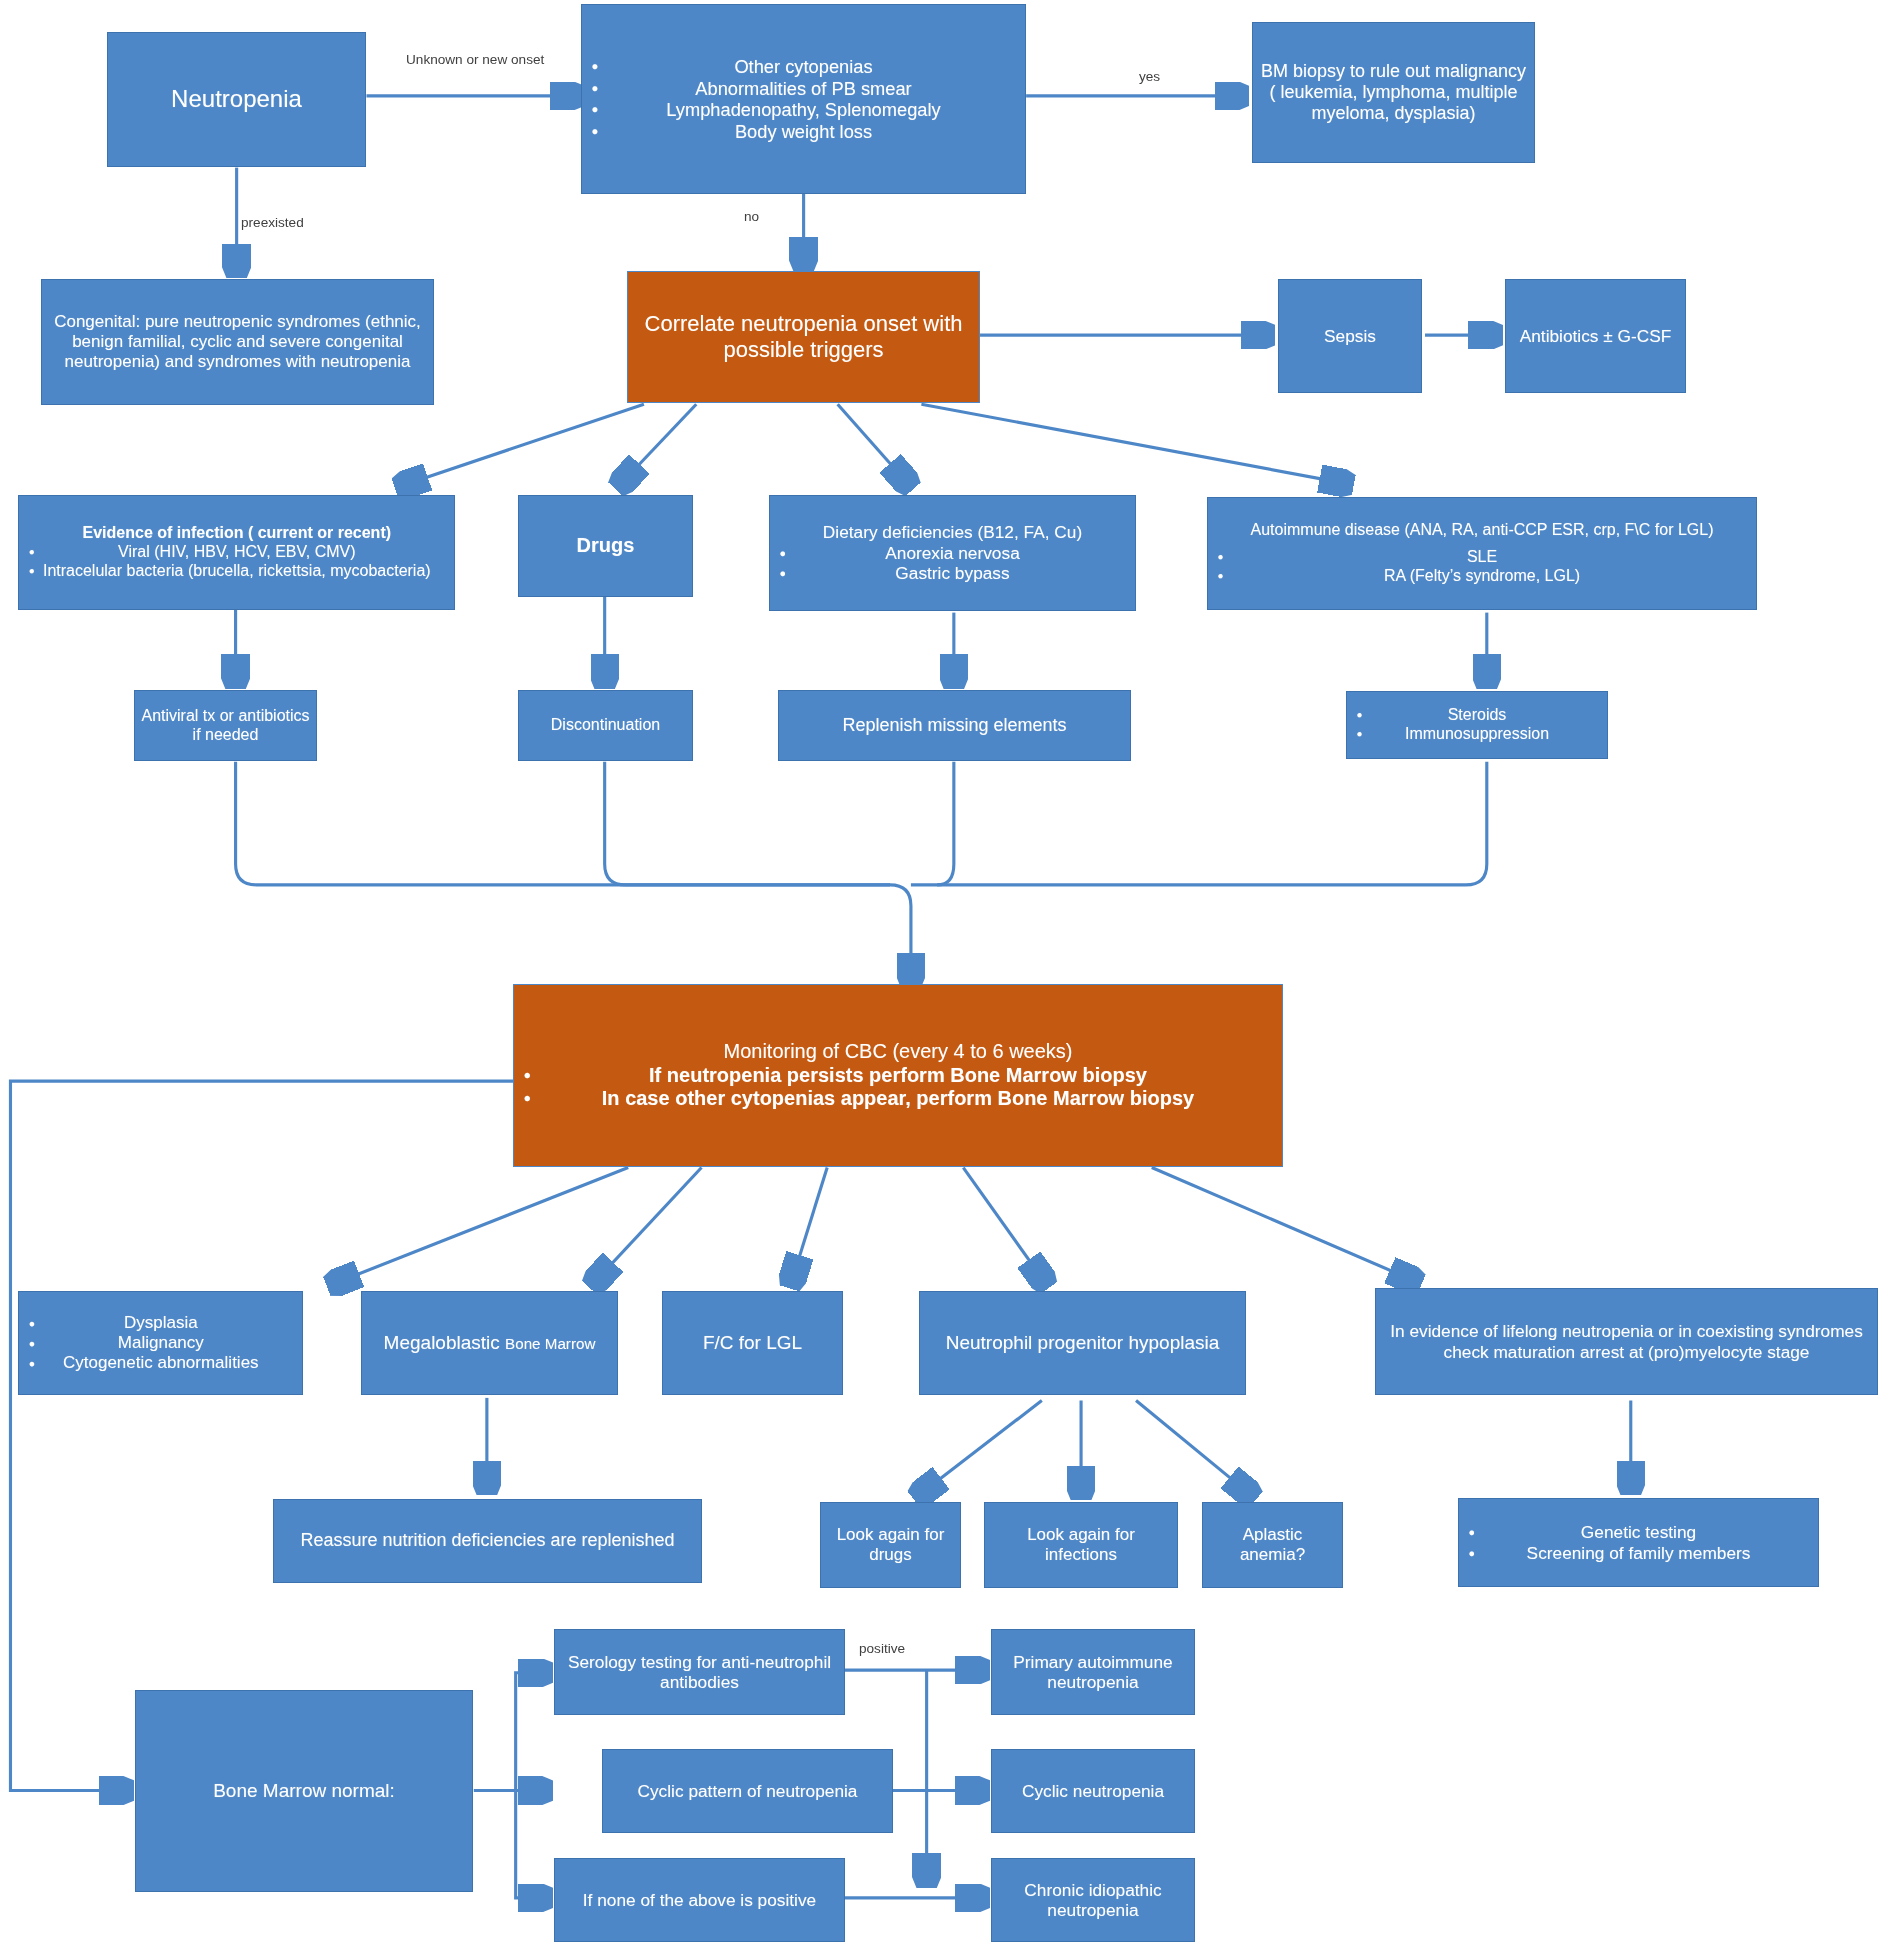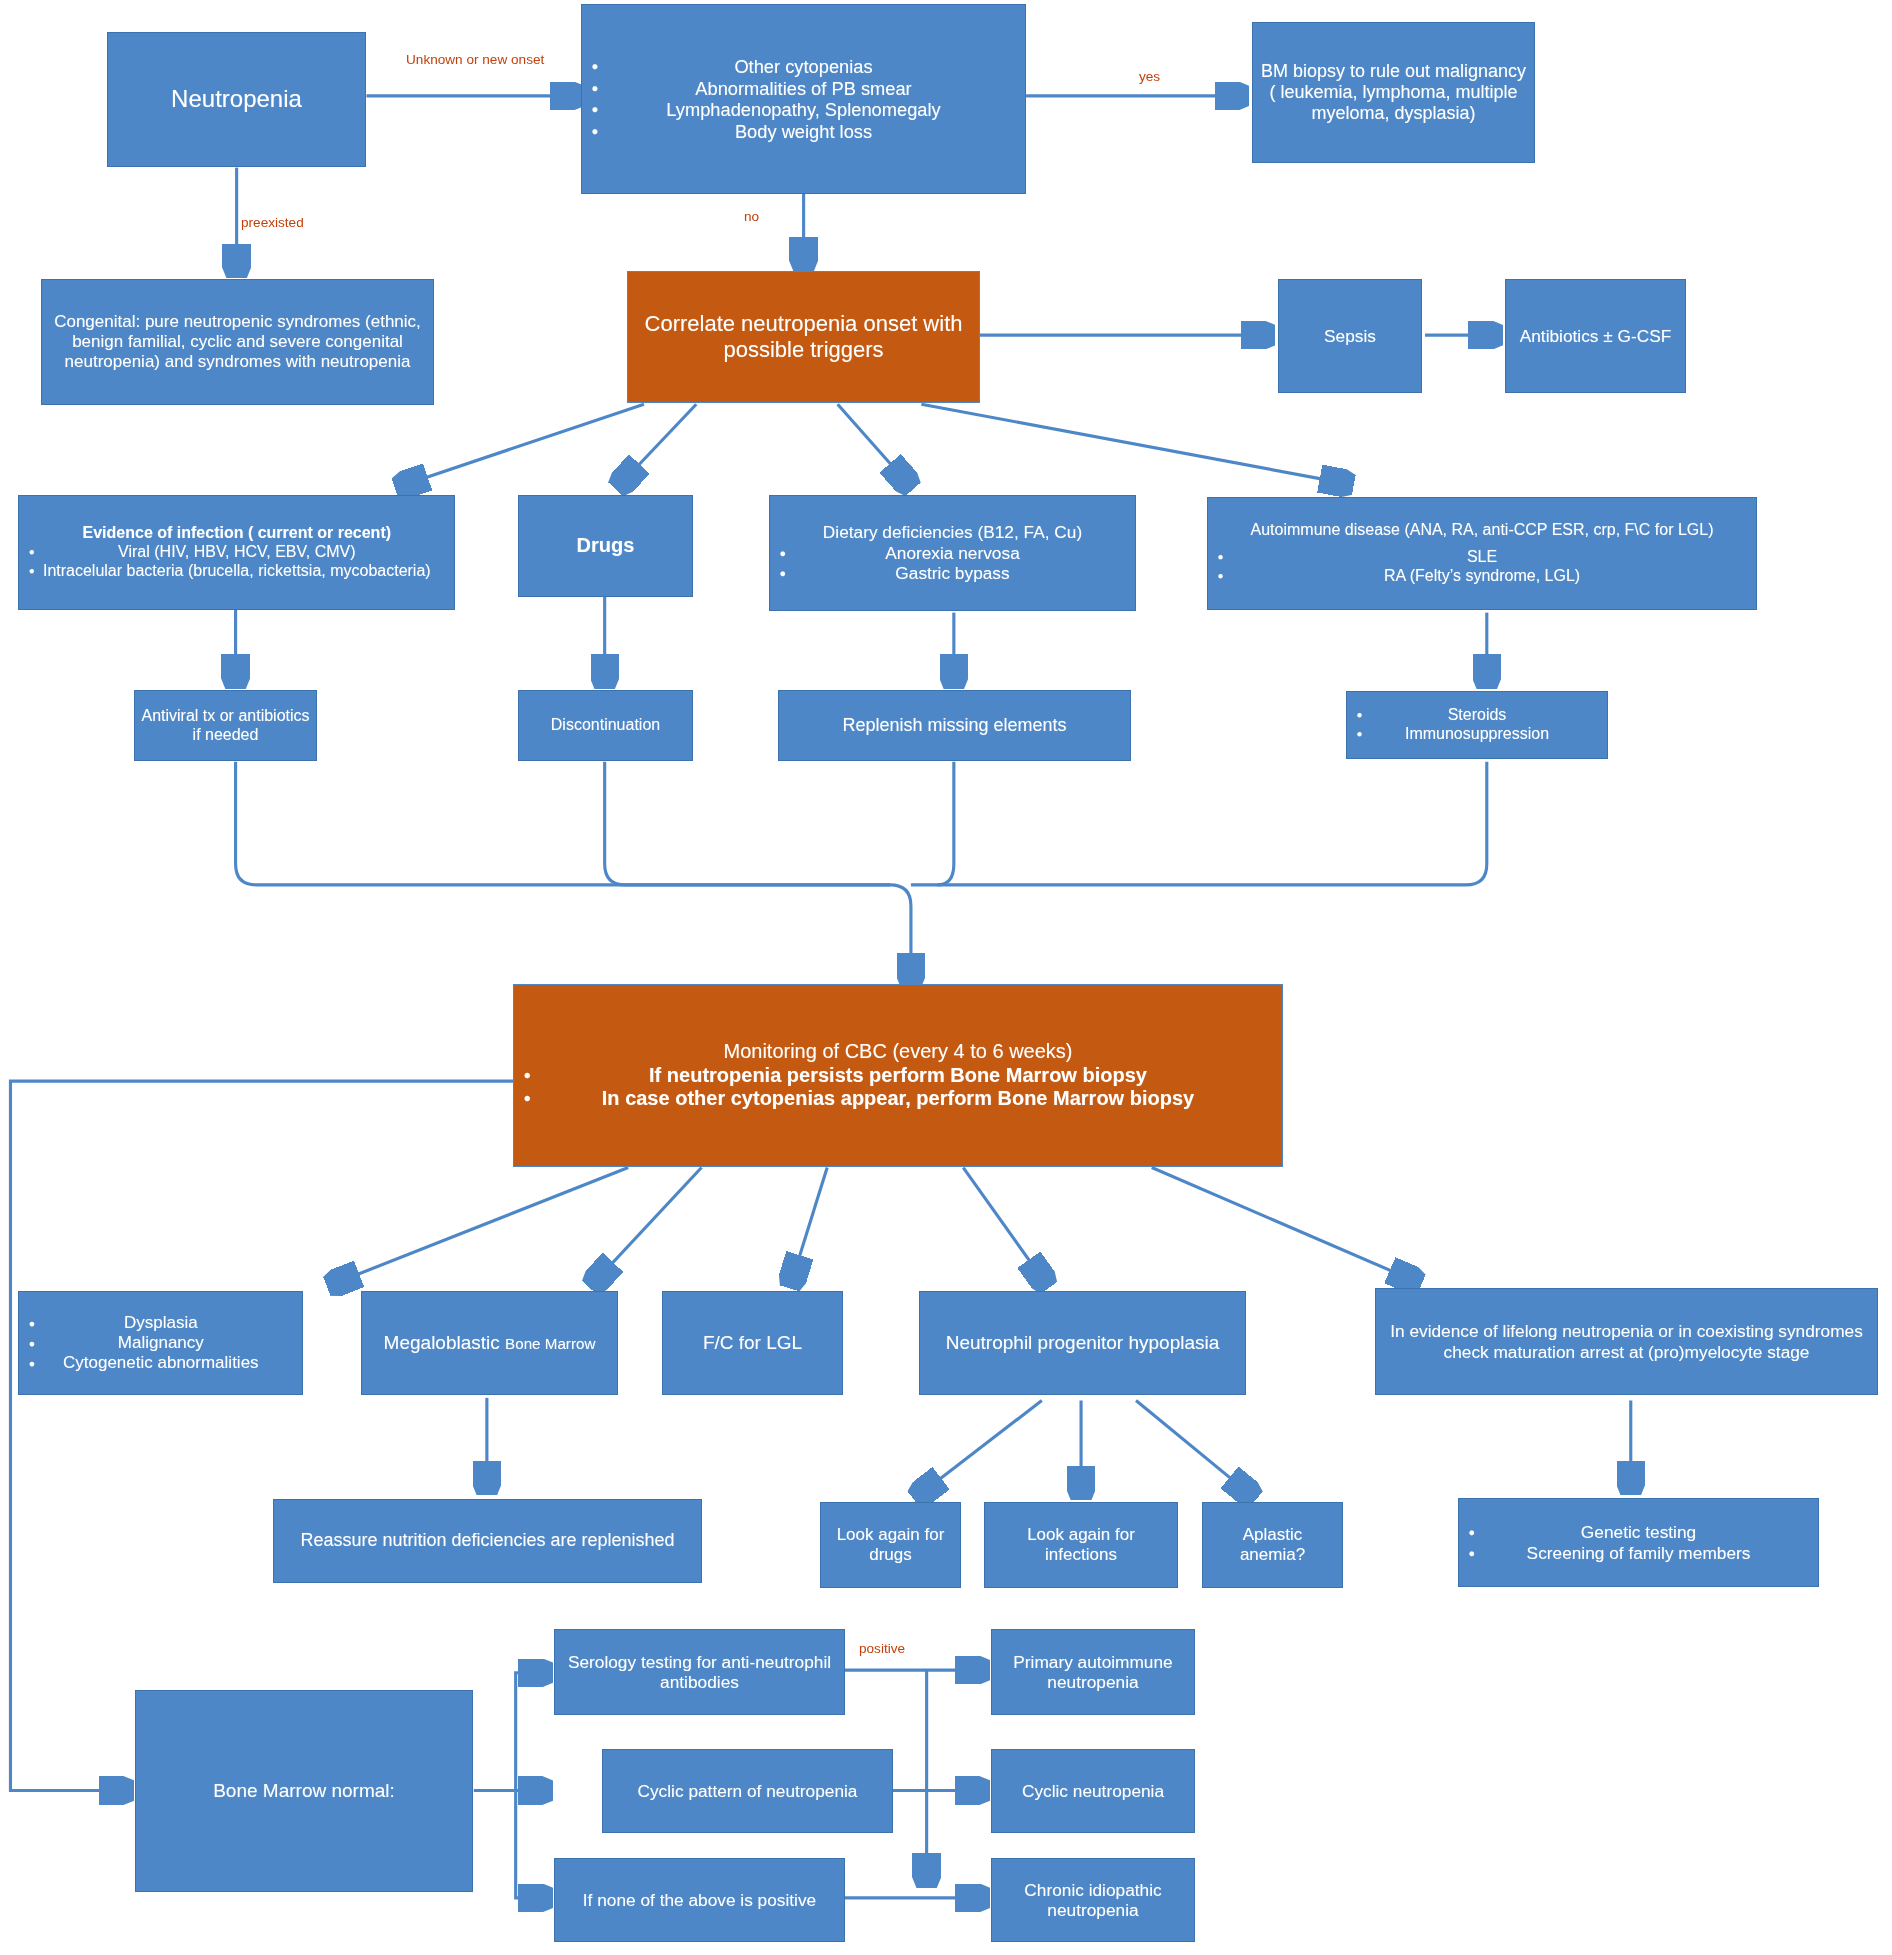--- a/index.html
+++ b/index.html
@@ -19,21 +19,21 @@
     text-align:center;
     line-height:1.18;
     padding:3.1px 5.2px;
     text-shadow:0 0 1px rgba(255,255,255,.35);
   }
   .node.orange{background:#C45911;border-color:#4E87C7;}
   .node .ttl{display:block;width:100%;}
   ul.blist{list-style:none;margin:0;padding:0;width:100%;}
   ul.blist li{position:relative;display:block;width:100%;text-align:center;}
   ul.blist li .bul{position:absolute;left:4.2px;top:0;font-size:.62em;line-height:1.9;}
-  .lbl{position:absolute;color:#c2410c;font-size:13.6px;white-space:nowrap;text-align:left;line-height:1.25;}
+  .lbl{position:absolute;color:#404040;font-size:13.6px;white-space:nowrap;text-align:left;line-height:1.25;}
   svg.wires{position:absolute;left:0;top:0;width:1892px;height:1955px;pointer-events:none;}
   svg.wires path,svg.wires line{fill:none;stroke:#4E87C7;stroke-width:6;}
   .small{font-size:.80em;}
 </style>
 </head>
 <body>
 
 <div id="canvas">
 
   <svg class="wires" viewBox="0 0 3614 3734">

